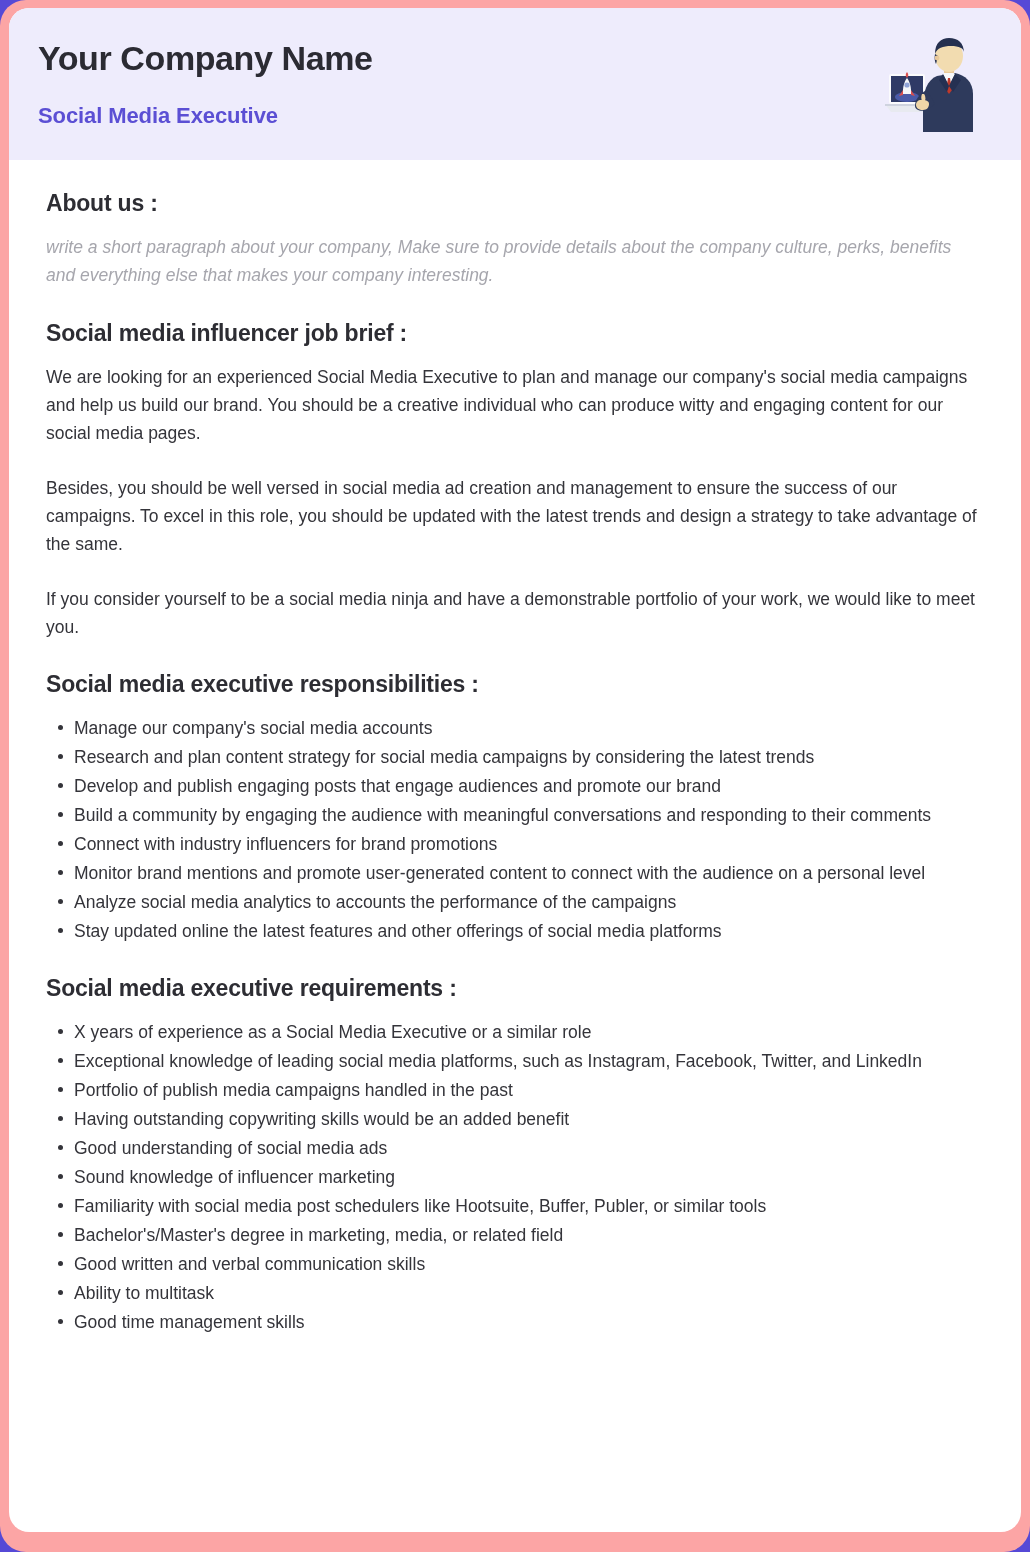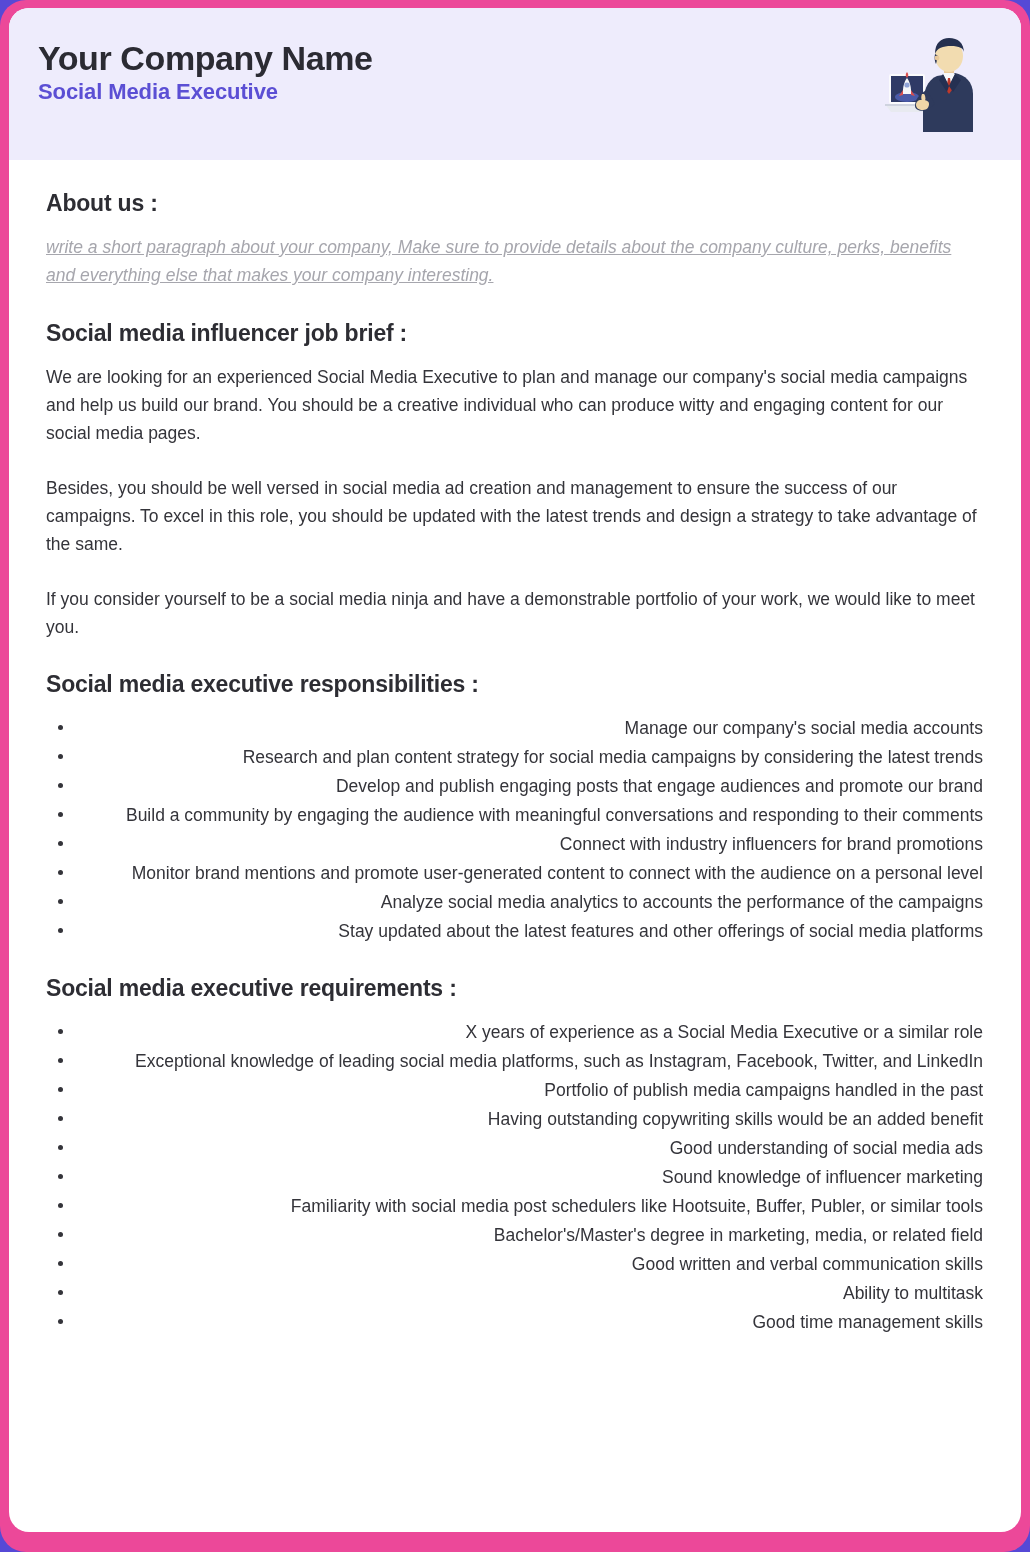--- a/index.html
+++ b/index.html
@@ -7,21 +7,21 @@
   html, body {
     width: 1030px;
     height: 1552px;
     background: #5649d6;
     font-family: "Liberation Sans", sans-serif;
   }
 
   .frame {
     width: 1030px;
     height: 1552px;
-    background: #ec4899;
+    background: #fca5a5;
     padding: 8px 9px 20px 9px;
     border-radius: 26px;
   }
 
   .card {
     width: 100%;
     height: 100%;
     background: #ffffff;
     border-radius: 20px;
     overflow: hidden;
@@ -46,21 +46,21 @@
     font-weight: bold;
     color: #2b2b33;
     letter-spacing: -0.4px;
     line-height: 1.2;
   }
 
   .job-title {
     font-size: 22px;
     font-weight: bold;
     color: #5b4fd4;
-    margin-top: 0;
+    margin-top: 24px;
     letter-spacing: -0.1px;
   }
 
   .header-illustration {
     width: 104px;
     height: 104px;
     margin-right: 10px;
     flex: 0 0 auto;
   }
 
@@ -80,21 +80,20 @@
   }
 
   h2.section-heading:first-child { margin-top: 0; }
 
   .placeholder-text {
     font-size: 17.5px;
     font-style: italic;
     color: #a6a6ad;
     line-height: 1.62;
     margin-bottom: 4px;
-    text-decoration: underline;
   }
 
   p.body-paragraph {
     font-size: 17.5px;
     color: #34343a;
     line-height: 1.62;
     margin-bottom: 26px;
   }
 
   p.body-paragraph:last-child { margin-bottom: 0; }
@@ -118,21 +117,21 @@
     content: "";
     position: absolute;
     left: 12px;
     top: 11px;
     width: 5px;
     height: 5px;
     border-radius: 50%;
     background: #34343a;
   }
 
-  .list-section { margin-bottom: 8px; text-align: right; }
+  .list-section { margin-bottom: 8px; }
 </style>
 </head>
 <body>
 
 <div class="frame">
   <div class="card">
 
     <div class="header">
       <div class="header-text">
         <div class="company-name">Your Company Name</div>
@@ -191,21 +190,21 @@
       <h2 class="section-heading">Social media executive responsibilities :</h2>
       <div class="list-section">
         <ul class="bullet-list">
           <li>Manage our company's social media accounts</li>
           <li>Research and plan content strategy for social media campaigns by considering the latest trends</li>
           <li>Develop and publish engaging posts that engage audiences and promote our brand</li>
           <li>Build a community by engaging the audience with meaningful conversations and responding to their comments</li>
           <li>Connect with industry influencers for brand promotions</li>
           <li>Monitor brand mentions and promote user-generated content to connect with the audience on a personal level</li>
           <li>Analyze social media analytics to accounts the performance of the campaigns</li>
-          <li>Stay updated about the latest features and other offerings of social media platforms</li>
+          <li>Stay updated online the latest features and other offerings of social media platforms</li>
         </ul>
       </div>
 
       <h2 class="section-heading">Social media executive requirements :</h2>
       <div class="list-section">
         <ul class="bullet-list">
           <li>X years of experience as a Social Media Executive or a similar role</li>
           <li>Exceptional knowledge of leading social media platforms, such as Instagram, Facebook, Twitter, and LinkedIn</li>
           <li>Portfolio of publish media campaigns handled in the past</li>
           <li>Having outstanding copywriting skills would be an added benefit</li>

